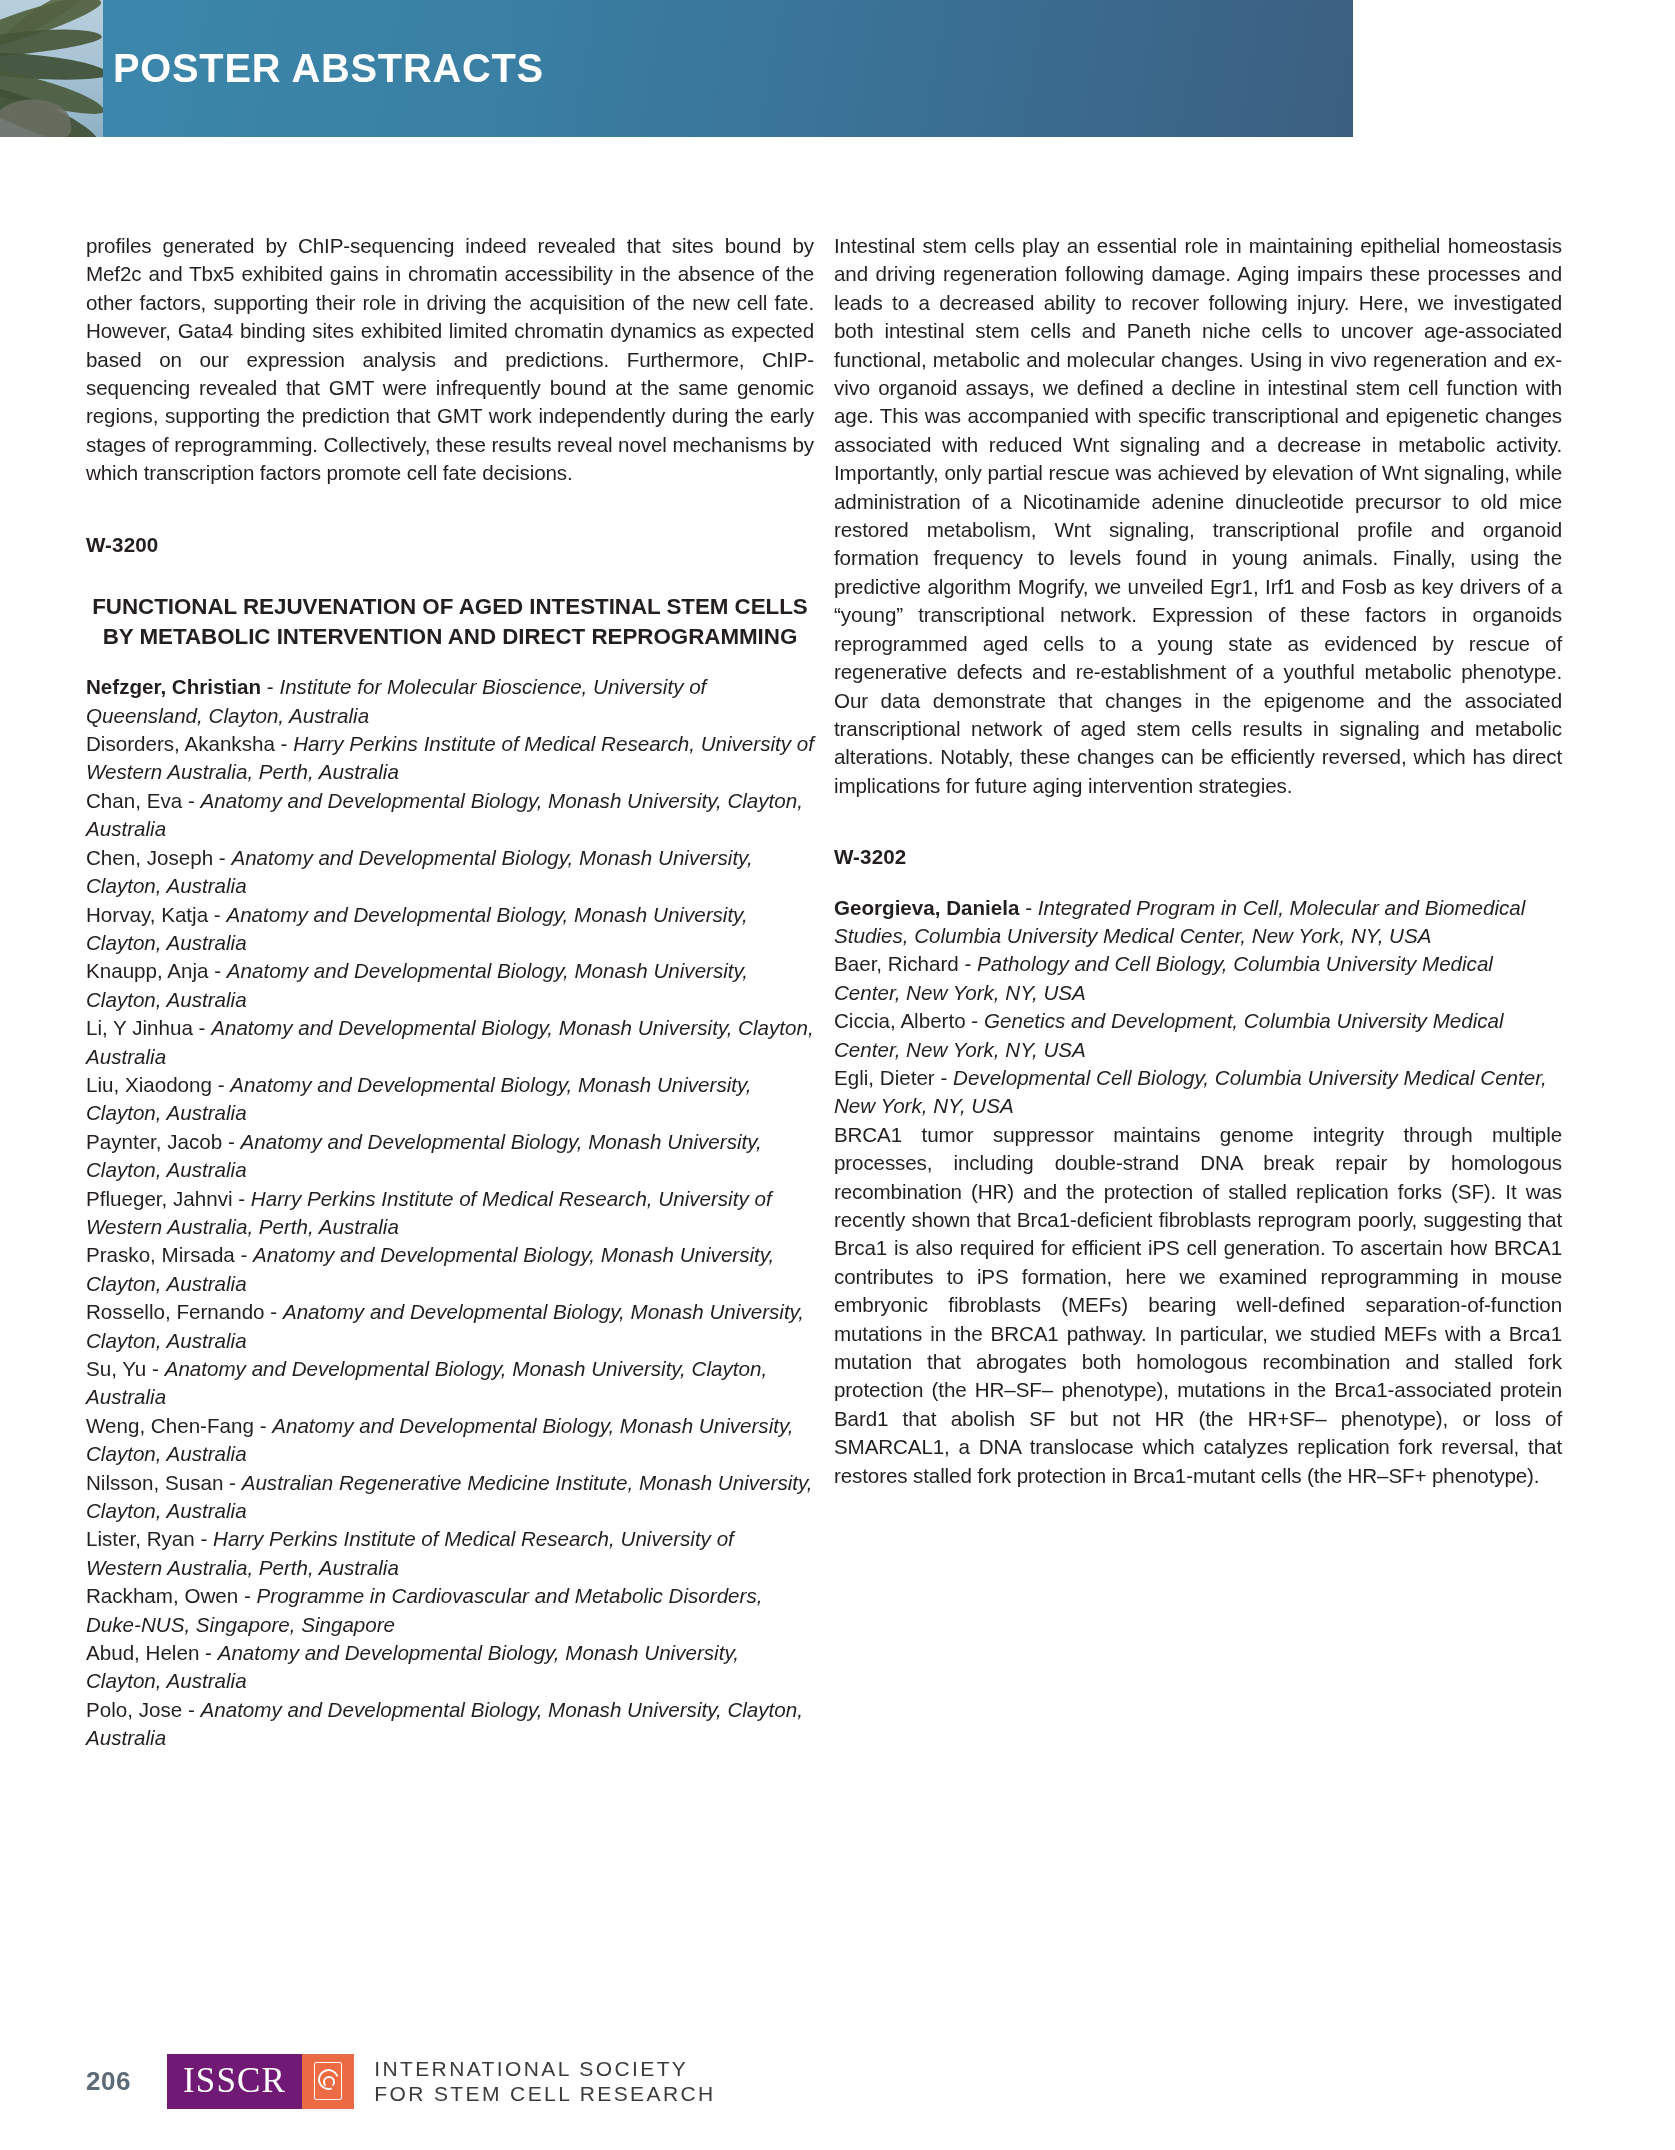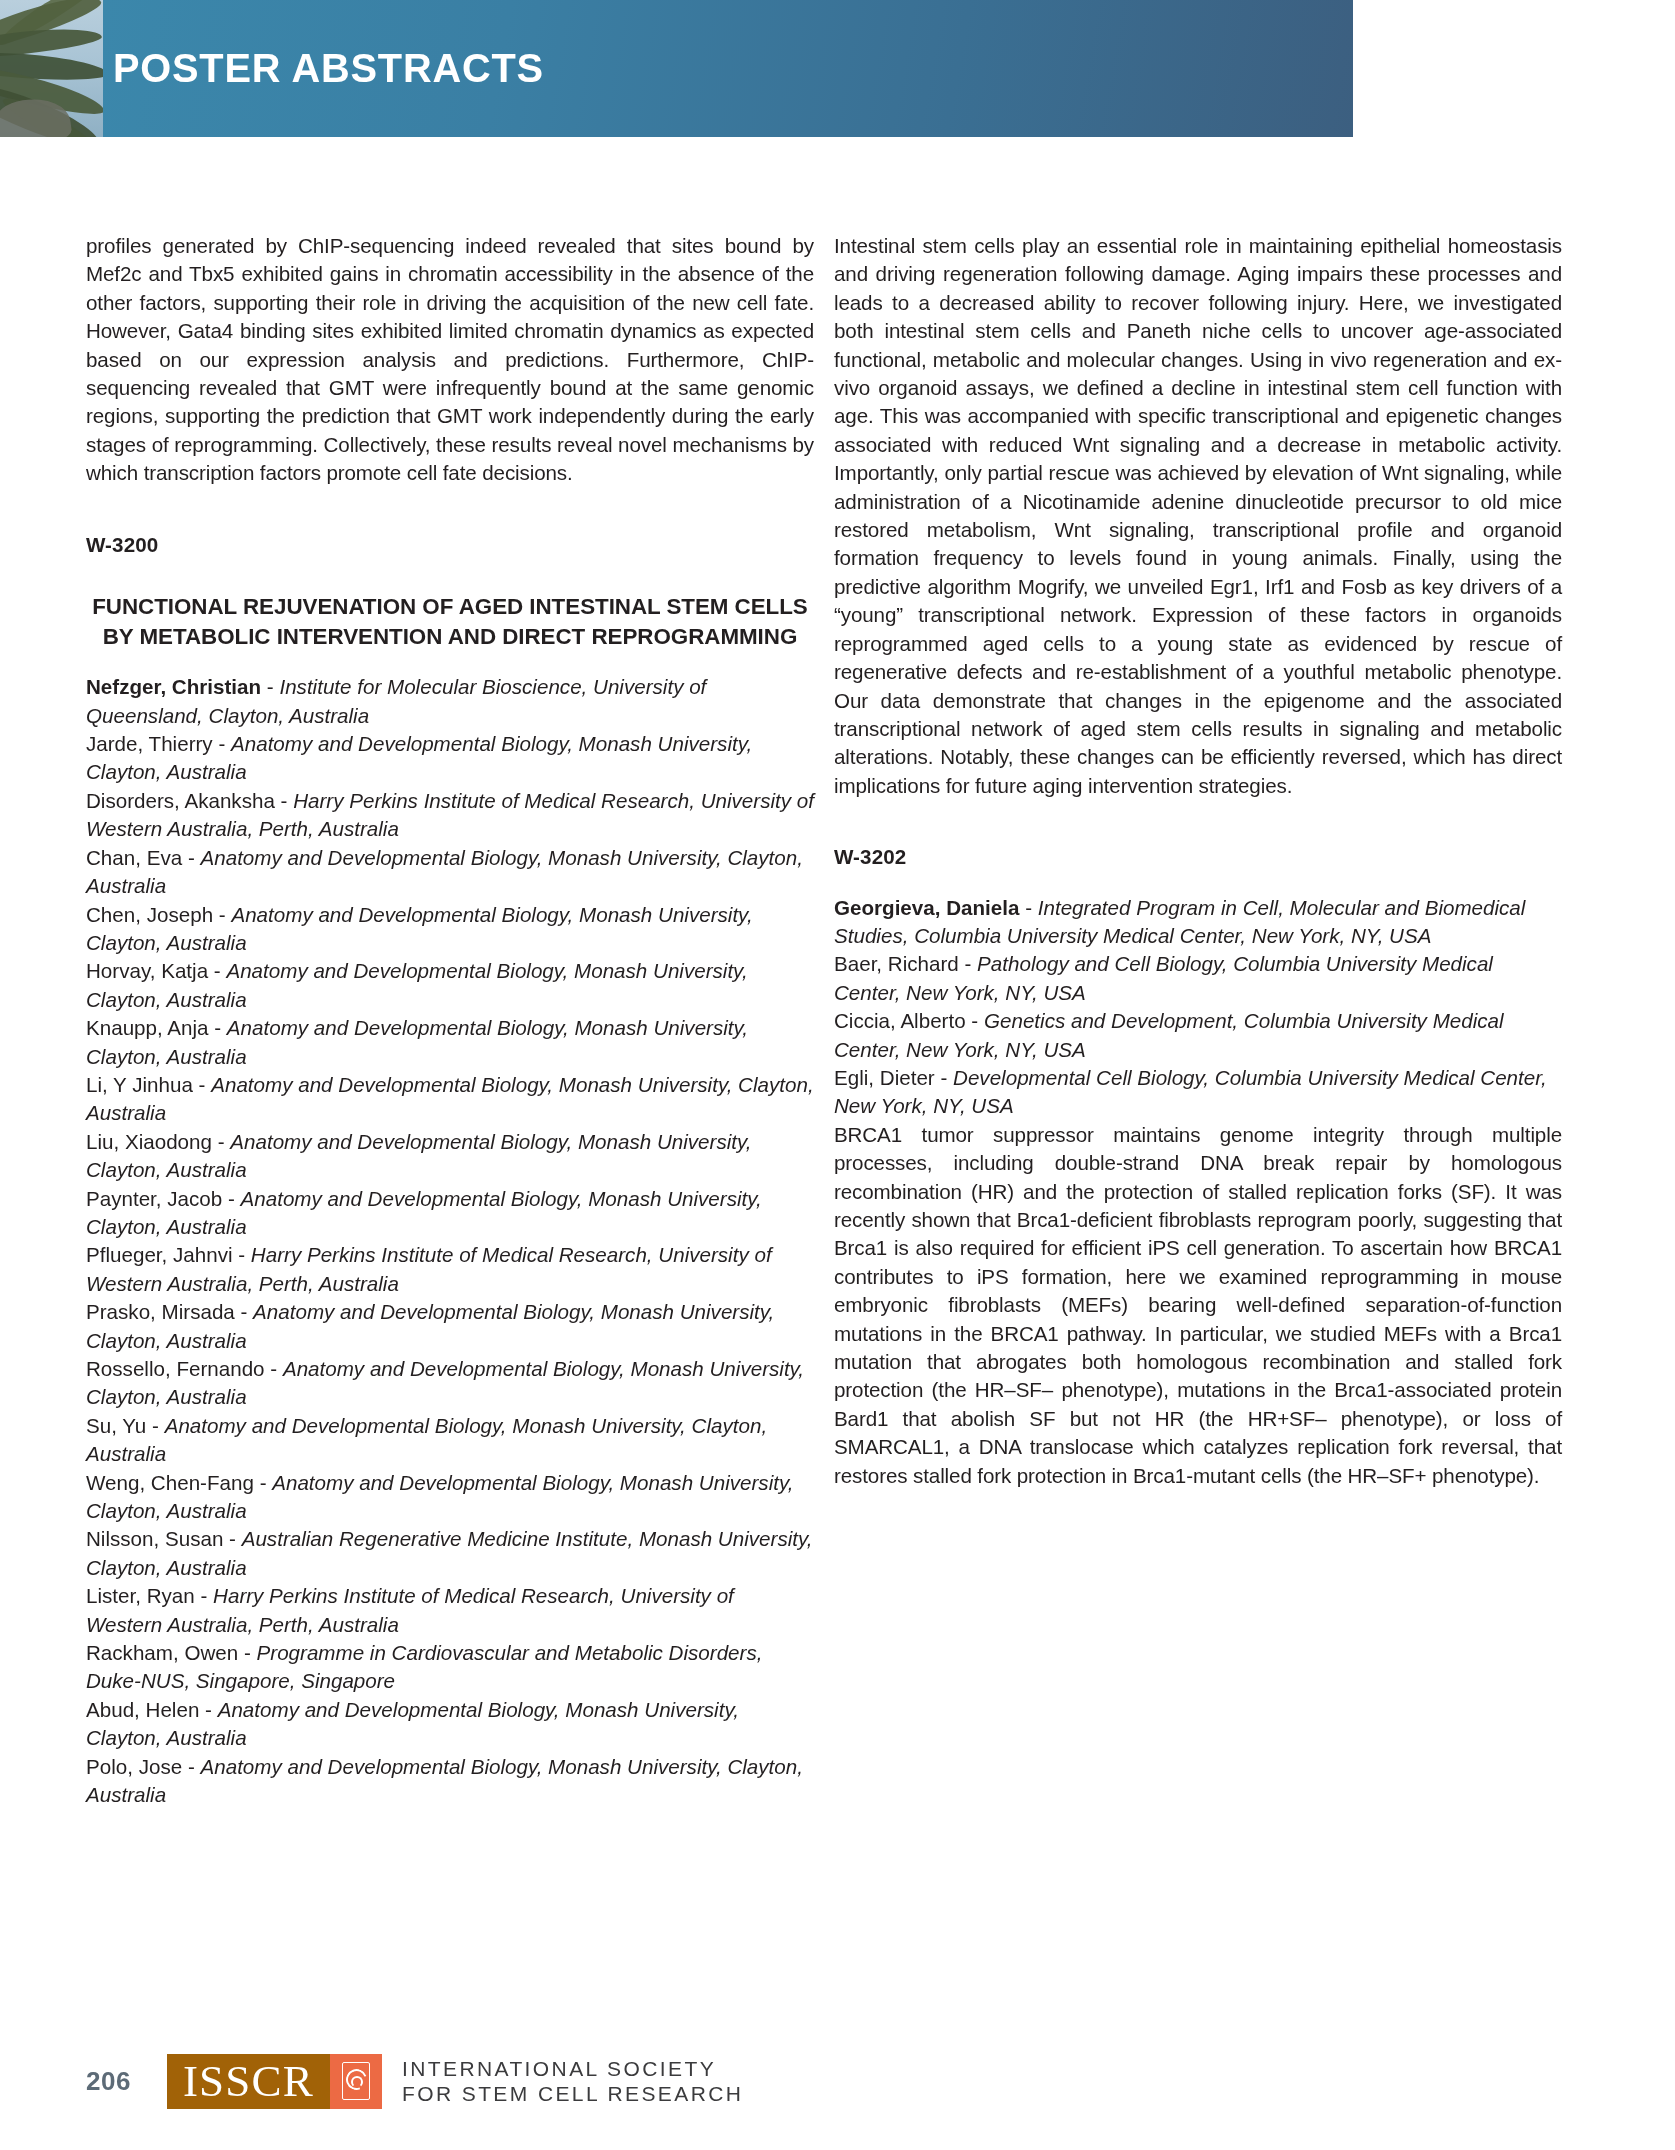--- a/index.html
+++ b/index.html
@@ -148,27 +148,27 @@
     color: #5d6b77;
     letter-spacing: 0.5px;
   }
   .logo {
     margin-left: 36px;
     display: flex;
     align-items: stretch;
     height: 55px;
   }
   .logo-dark {
-    background: #a16207;
+    background: #701a75;
     color: #ffffff;
     display: flex;
     align-items: center;
     padding: 0 16px 0 16px;
     font-family: "Liberation Serif", serif;
-    font-size: 45px;
+    font-size: 35px;
     letter-spacing: 1.2px;
   }
   .logo-orange {
     background: #ec6a44;
     width: 52px;
     display: flex;
     align-items: center;
     justify-content: center;
   }
   .logo-mark {
@@ -235,21 +235,20 @@
     <div class="col">
 
       <p class="body">profiles generated by ChIP-sequencing indeed revealed that sites bound by Mef2c and Tbx5 exhibited gains in chromatin accessibility in the absence of the other factors, supporting their role in driving the acquisition of the new cell fate. However, Gata4 binding sites exhibited limited chromatin dynamics as expected based on our expression analysis and predictions. Furthermore, ChIP-sequencing revealed that GMT were infrequently bound at the same genomic regions, supporting the prediction that GMT work independently during the early stages of reprogramming. Collectively, these results reveal novel mechanisms by which transcription factors promote cell fate decisions.</p>
 
       <div class="abs-id">W-3200</div>
 
       <div class="abs-title">FUNCTIONAL REJUVENATION OF AGED INTESTINAL STEM CELLS BY METABOLIC INTERVENTION AND DIRECT REPROGRAMMING</div>
 
       <div class="authors">
           <span class="aline"><span class="nm lead">Nefzger, Christian</span> - <span class="aff">Institute for Molecular Bioscience, University of Queensland, Clayton, Australia</span></span>
-          <span class="aline"><span class="nm">Jarde, Thierry</span> - <span class="aff">Anatomy and Developmental Biology, Monash University, Clayton, Australia</span></span>
           <span class="aline"><span class="nm">Disorders, Akanksha</span> - <span class="aff">Harry Perkins Institute of Medical Research, University of Western Australia, Perth, Australia</span></span>
           <span class="aline"><span class="nm">Chan, Eva</span> - <span class="aff">Anatomy and Developmental Biology, Monash University, Clayton, Australia</span></span>
           <span class="aline"><span class="nm">Chen, Joseph</span> - <span class="aff">Anatomy and Developmental Biology, Monash University, Clayton, Australia</span></span>
           <span class="aline"><span class="nm">Horvay, Katja</span> - <span class="aff">Anatomy and Developmental Biology, Monash University, Clayton, Australia</span></span>
           <span class="aline"><span class="nm">Knaupp, Anja</span> - <span class="aff">Anatomy and Developmental Biology, Monash University, Clayton, Australia</span></span>
           <span class="aline"><span class="nm">Li, Y Jinhua</span> - <span class="aff">Anatomy and Developmental Biology, Monash University, Clayton, Australia</span></span>
           <span class="aline"><span class="nm">Liu, Xiaodong</span> - <span class="aff">Anatomy and Developmental Biology, Monash University, Clayton, Australia</span></span>
           <span class="aline"><span class="nm">Paynter, Jacob</span> - <span class="aff">Anatomy and Developmental Biology, Monash University, Clayton, Australia</span></span>
           <span class="aline"><span class="nm">Pflueger, Jahnvi</span> - <span class="aff">Harry Perkins Institute of Medical Research, University of Western Australia, Perth, Australia</span></span>
           <span class="aline"><span class="nm">Prasko, Mirsada</span> - <span class="aff">Anatomy and Developmental Biology, Monash University, Clayton, Australia</span></span>

